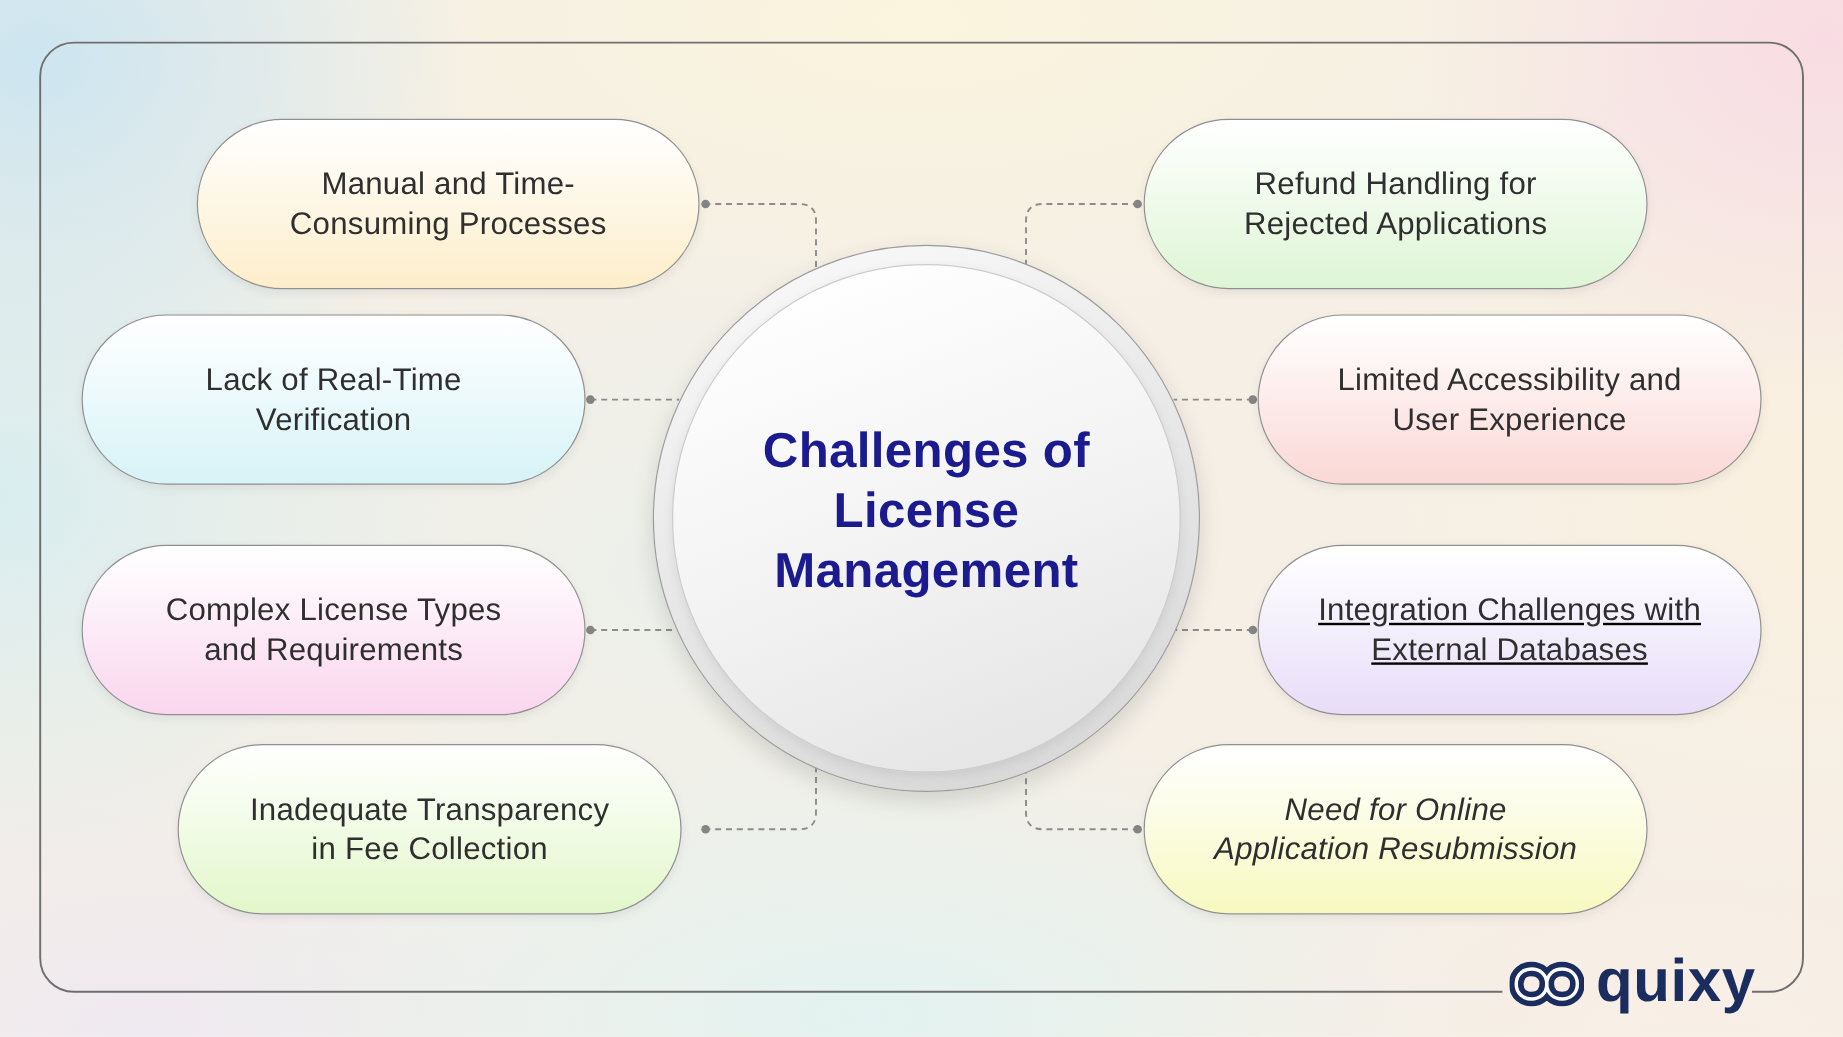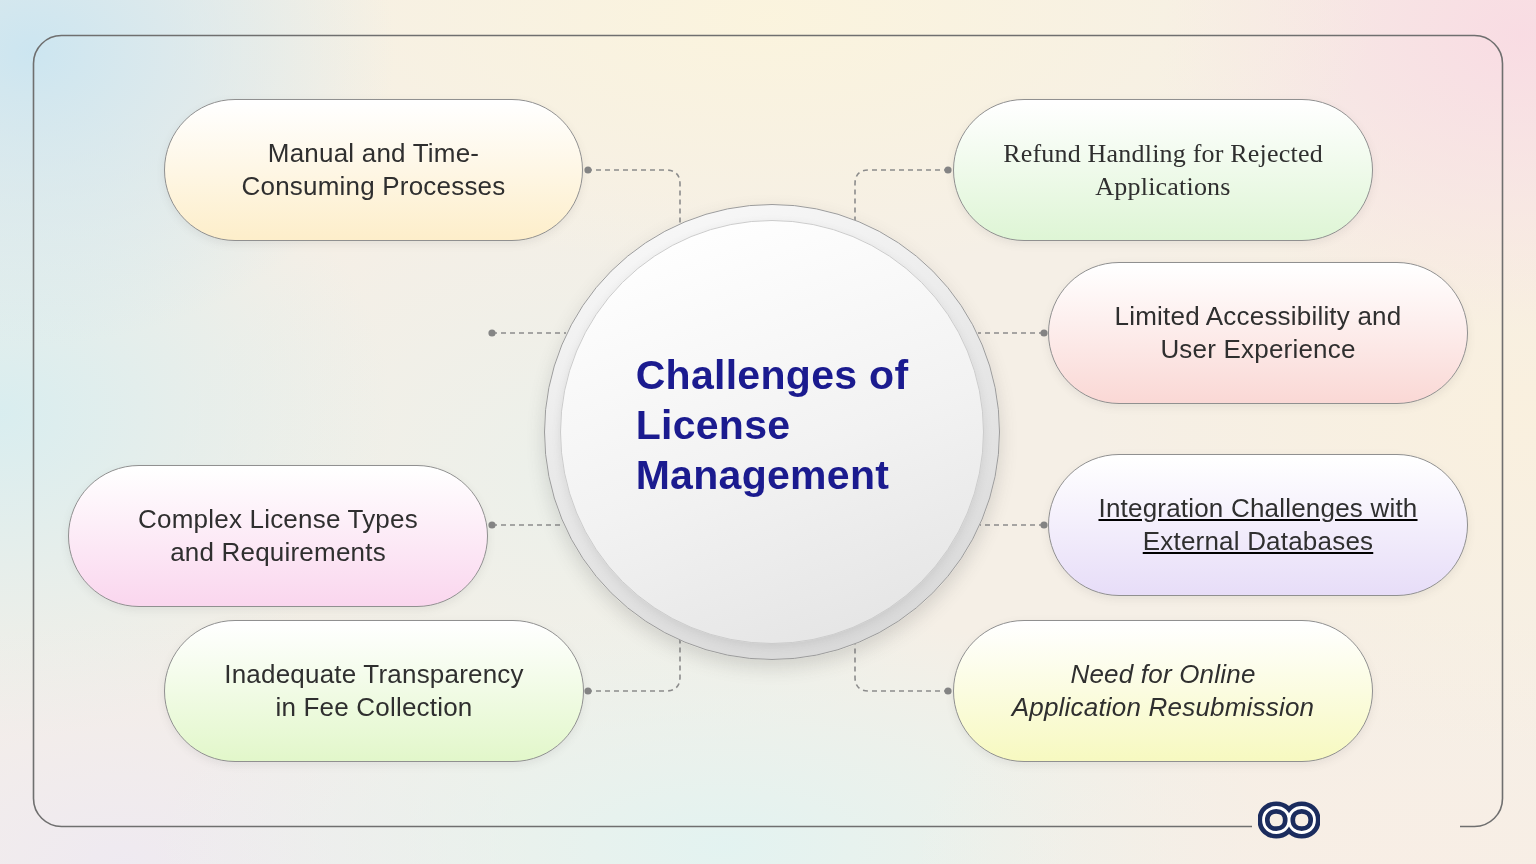--- a/index.html
+++ b/index.html
@@ -58,21 +58,21 @@
     left:15px;top:15px;right:15px;bottom:15px;
     border-radius:50%;
     background:linear-gradient(160deg,#ffffff 8%,#f2f2f2 55%,#e2e2e2 100%);
     border:1px solid #cccccc;
     box-shadow:0 3px 8px rgba(90,90,90,0.12);
     display:flex;align-items:center;justify-content:center;
     box-sizing:border-box;
   }
   .center-title{
     white-space:pre-line;
-    text-align:left;
+    text-align:center;
     font-size:41px;
     font-weight:bold;
     line-height:1.22;
     color:#1b1b8f;
     letter-spacing:0.3px;
     margin-top:-14px;
   }
   .logo{
     position:absolute;
     left:1258px;top:790px;height:60px;
@@ -116,30 +116,33 @@
       <circle cx="1044" cy="333" r="3.6"></circle>
       <circle cx="1044" cy="525" r="3.6"></circle>
       <circle cx="948" cy="691" r="3.6"></circle>
     </g>
   </svg>
 
   <div class="pill" style="left: 164px; top: 99px; width: 419px; background: linear-gradient(rgb(255, 255, 255) 2%, rgb(253, 238, 202) 100%);">
     <div class="pill-label">Manual and Time-Consuming Processes</div>
   </div>
 
+  <div class="pill" style="left: 68px; top: 262px; width: 420px; background: linear-gradient(rgb(255, 255, 255) 2%, rgb(214, 243, 247) 100%);">
+    <div class="pill-label">Lack of Real-Time Verification</div>
+  </div>
 
-  <div class="pill" style="left: 68px; top: 454px; width: 420px; background: linear-gradient(rgb(255, 255, 255) 2%, rgb(250, 214, 238) 100%); margin-top: 11px;">
+  <div class="pill" style="left: 68px; top: 454px; width: 420px; background: linear-gradient(rgb(255, 255, 255) 2%, rgb(250, 214, 238) 100%);">
     <div class="pill-label">Complex License Types and Requirements</div>
   </div>
 
-  <div class="pill" style="left: 164px; top: 620px; width: 420px; background: linear-gradient(rgb(255, 255, 255) 2%, rgb(226, 247, 202) 100%); justify-content: center;">
+  <div class="pill" style="left: 148px; top: 620px; width: 420px; background: linear-gradient(rgb(255, 255, 255) 2%, rgb(226, 247, 202) 100%); justify-content: center;">
     <div class="pill-label">Inadequate Transparency in Fee Collection</div>
   </div>
 
-  <div class="pill" style="left: 953px; top: 99px; width: 420px; background: linear-gradient(rgb(255, 255, 255) 2%, rgb(222, 245, 213) 100%); font-family: Liberation Serif, serif;">
+  <div class="pill" style="left: 953px; top: 99px; width: 420px; background: linear-gradient(rgb(255, 255, 255) 2%, rgb(222, 245, 213) 100%);">
     <div class="pill-label">Refund Handling for Rejected Applications</div>
   </div>
 
   <div class="pill" style="left: 1048px; top: 262px; width: 420px; background: linear-gradient(rgb(255, 255, 255) 2%, rgb(250, 216, 213) 100%); align-items: center;">
     <div class="pill-label">Limited Accessibility and User Experience</div>
   </div>
 
   <div class="pill" style="left: 1048px; top: 454px; width: 420px; background: linear-gradient(rgb(255, 255, 255) 2%, rgb(231, 221, 248) 100%); text-decoration: underline;">
     <div class="pill-label">Integration Challenges with External Databases</div>
   </div>
@@ -154,15 +157,16 @@
 License
 Management</div>
     </div>
   </div>
 
   <div class="logo">
     <svg width="62" height="50" viewBox="0 0 56 44">
       <path d="M28,22 C28,7 5,7 5,22 C5,37 28,37 28,22 C28,7 51,7 51,22 C51,37 28,37 28,22 Z" fill="none" stroke="#1b2c5e" stroke-width="11" stroke-linejoin="round"></path>
       <path d="M28,22 C28,7 5,7 5,22 C5,37 28,37 28,22 C28,7 51,7 51,22 C51,37 28,37 28,22 Z" fill="none" stroke="#ffffff" stroke-width="2.6" stroke-linejoin="round"></path>
     </svg>
+    <span class="logo-text">quixy</span>
   </div>
 
 </div>
 
 </body></html>

